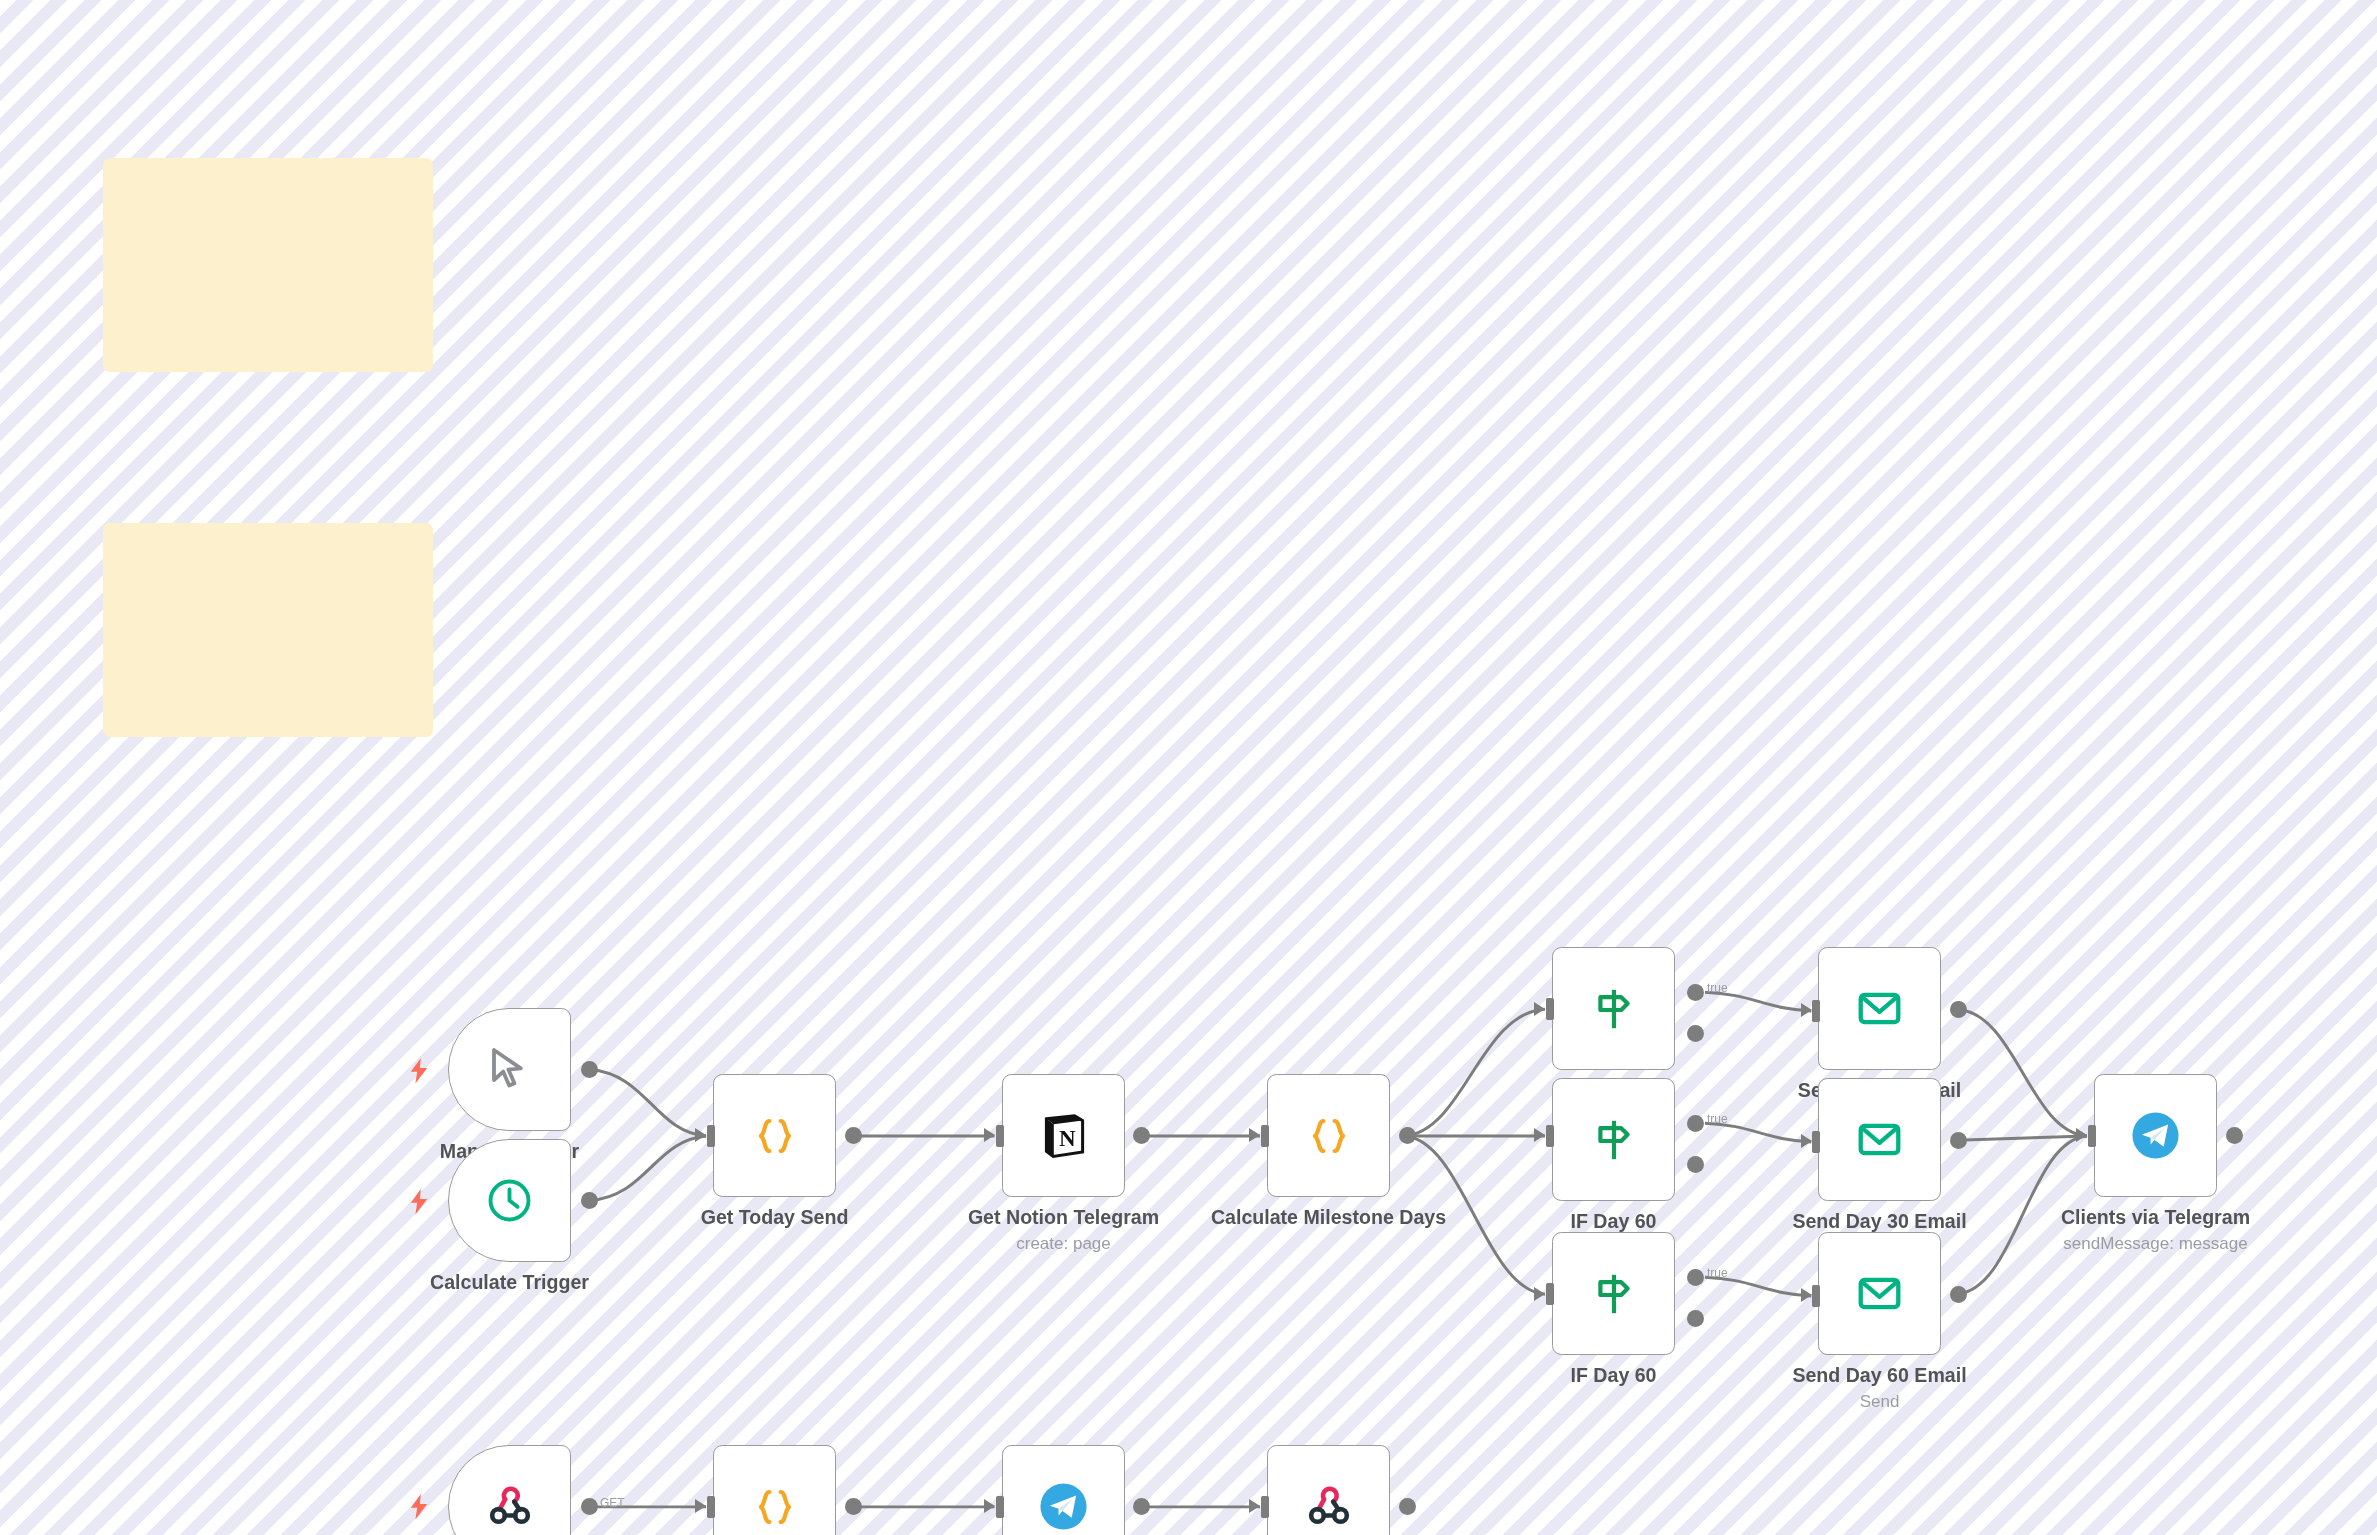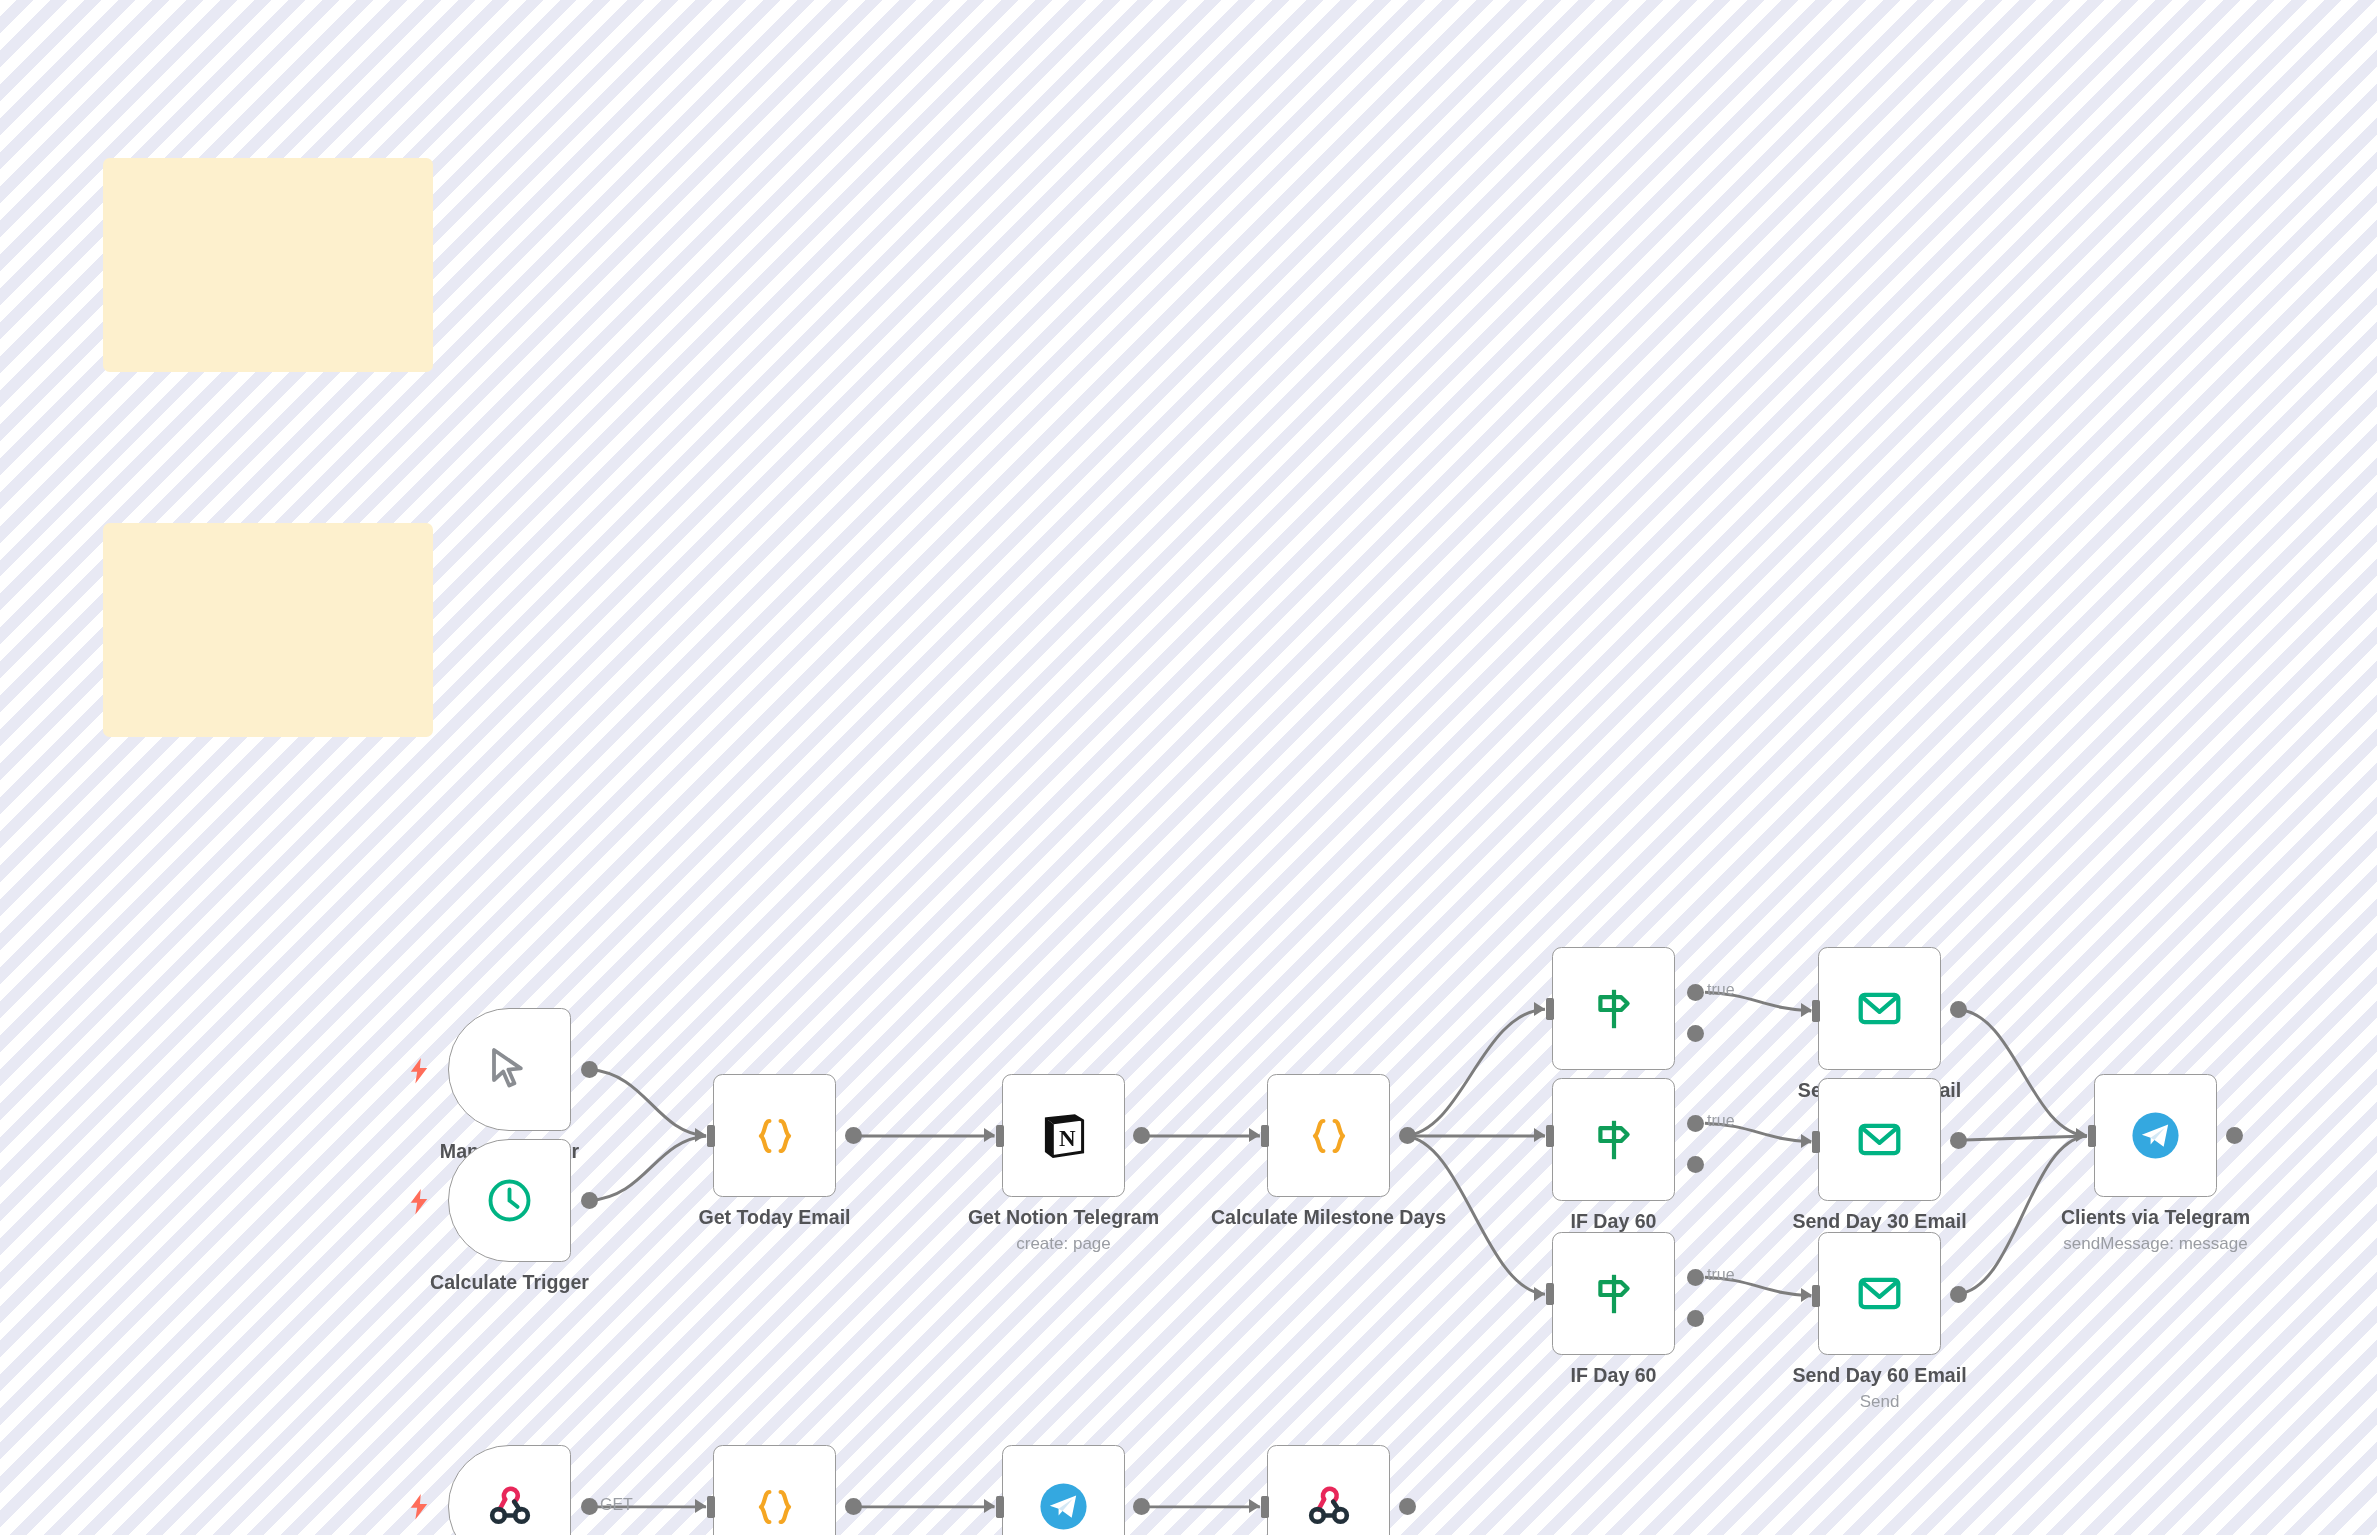--- a/index.html
+++ b/index.html
@@ -122,21 +122,21 @@
   
   .bolt {
     position: absolute;
     z-index: 7;
     width: 22px; height: 25.5px;
   }
 
   
   .edge-label {
     position: absolute;
-    font-size: 16px;
+    font-size: 12px;
     color: #9a9da3;
     background: transparent;
     white-space: nowrap;
     z-index: 7;
   }
 </style>
 </head>
 <body>
 
 <div id="canvas">
@@ -217,21 +217,21 @@
   <div class="node" style="left:713px; top:1074px;">
     <span class="node-icon">
       <svg width="48" height="48" viewBox="0 0 24 24" fill="none" stroke="#f5a623" stroke-width="2.1" stroke-linecap="round" stroke-linejoin="round">
         <path d="M9.2 4.5 C6.6 4.5 7.2 10.4 5 12 C7.2 13.6 6.6 19.5 9.2 19.5"></path>
         <path d="M14.8 4.5 C17.4 4.5 16.8 10.4 19 12 C16.8 13.6 17.4 19.5 14.8 19.5"></path>
       </svg>
     </span>
   </div>
   <div class="port-out" style="left:845px; top:1127px;"></div>
   <div class="label-wrap" style="left:713px; top:1074px;">
-    <div class="node-label">Get Today Email</div>
+    <div class="node-label">Get Today Send</div>
   </div>
 
   <div class="arrowhead" style="left:984px; top:1128px;"></div>
   <div class="port-in" style="left:996px; top:1125px;"></div>
   <div class="node" style="left:1002px; top:1074px;">
     <span class="node-icon">
       <svg width="48" height="48" viewBox="0 0 24 24">
         <path d="M3.2 3.4 L17.3 1.9 L21.3 4.3 L21.3 20.0 L6.6 22.2 L3.2 19.6 Z" fill="#ffffff" stroke="#111111" stroke-width="1.5"></path>
         <path d="M3.2 3.4 L17.3 1.9 L21.3 4.3 L6.9 6.1 Z" fill="#111111"></path>
         <path d="M3.2 3.4 L6.9 6.1 L6.9 21.6 L3.2 19.6 Z" fill="#111111"></path>

